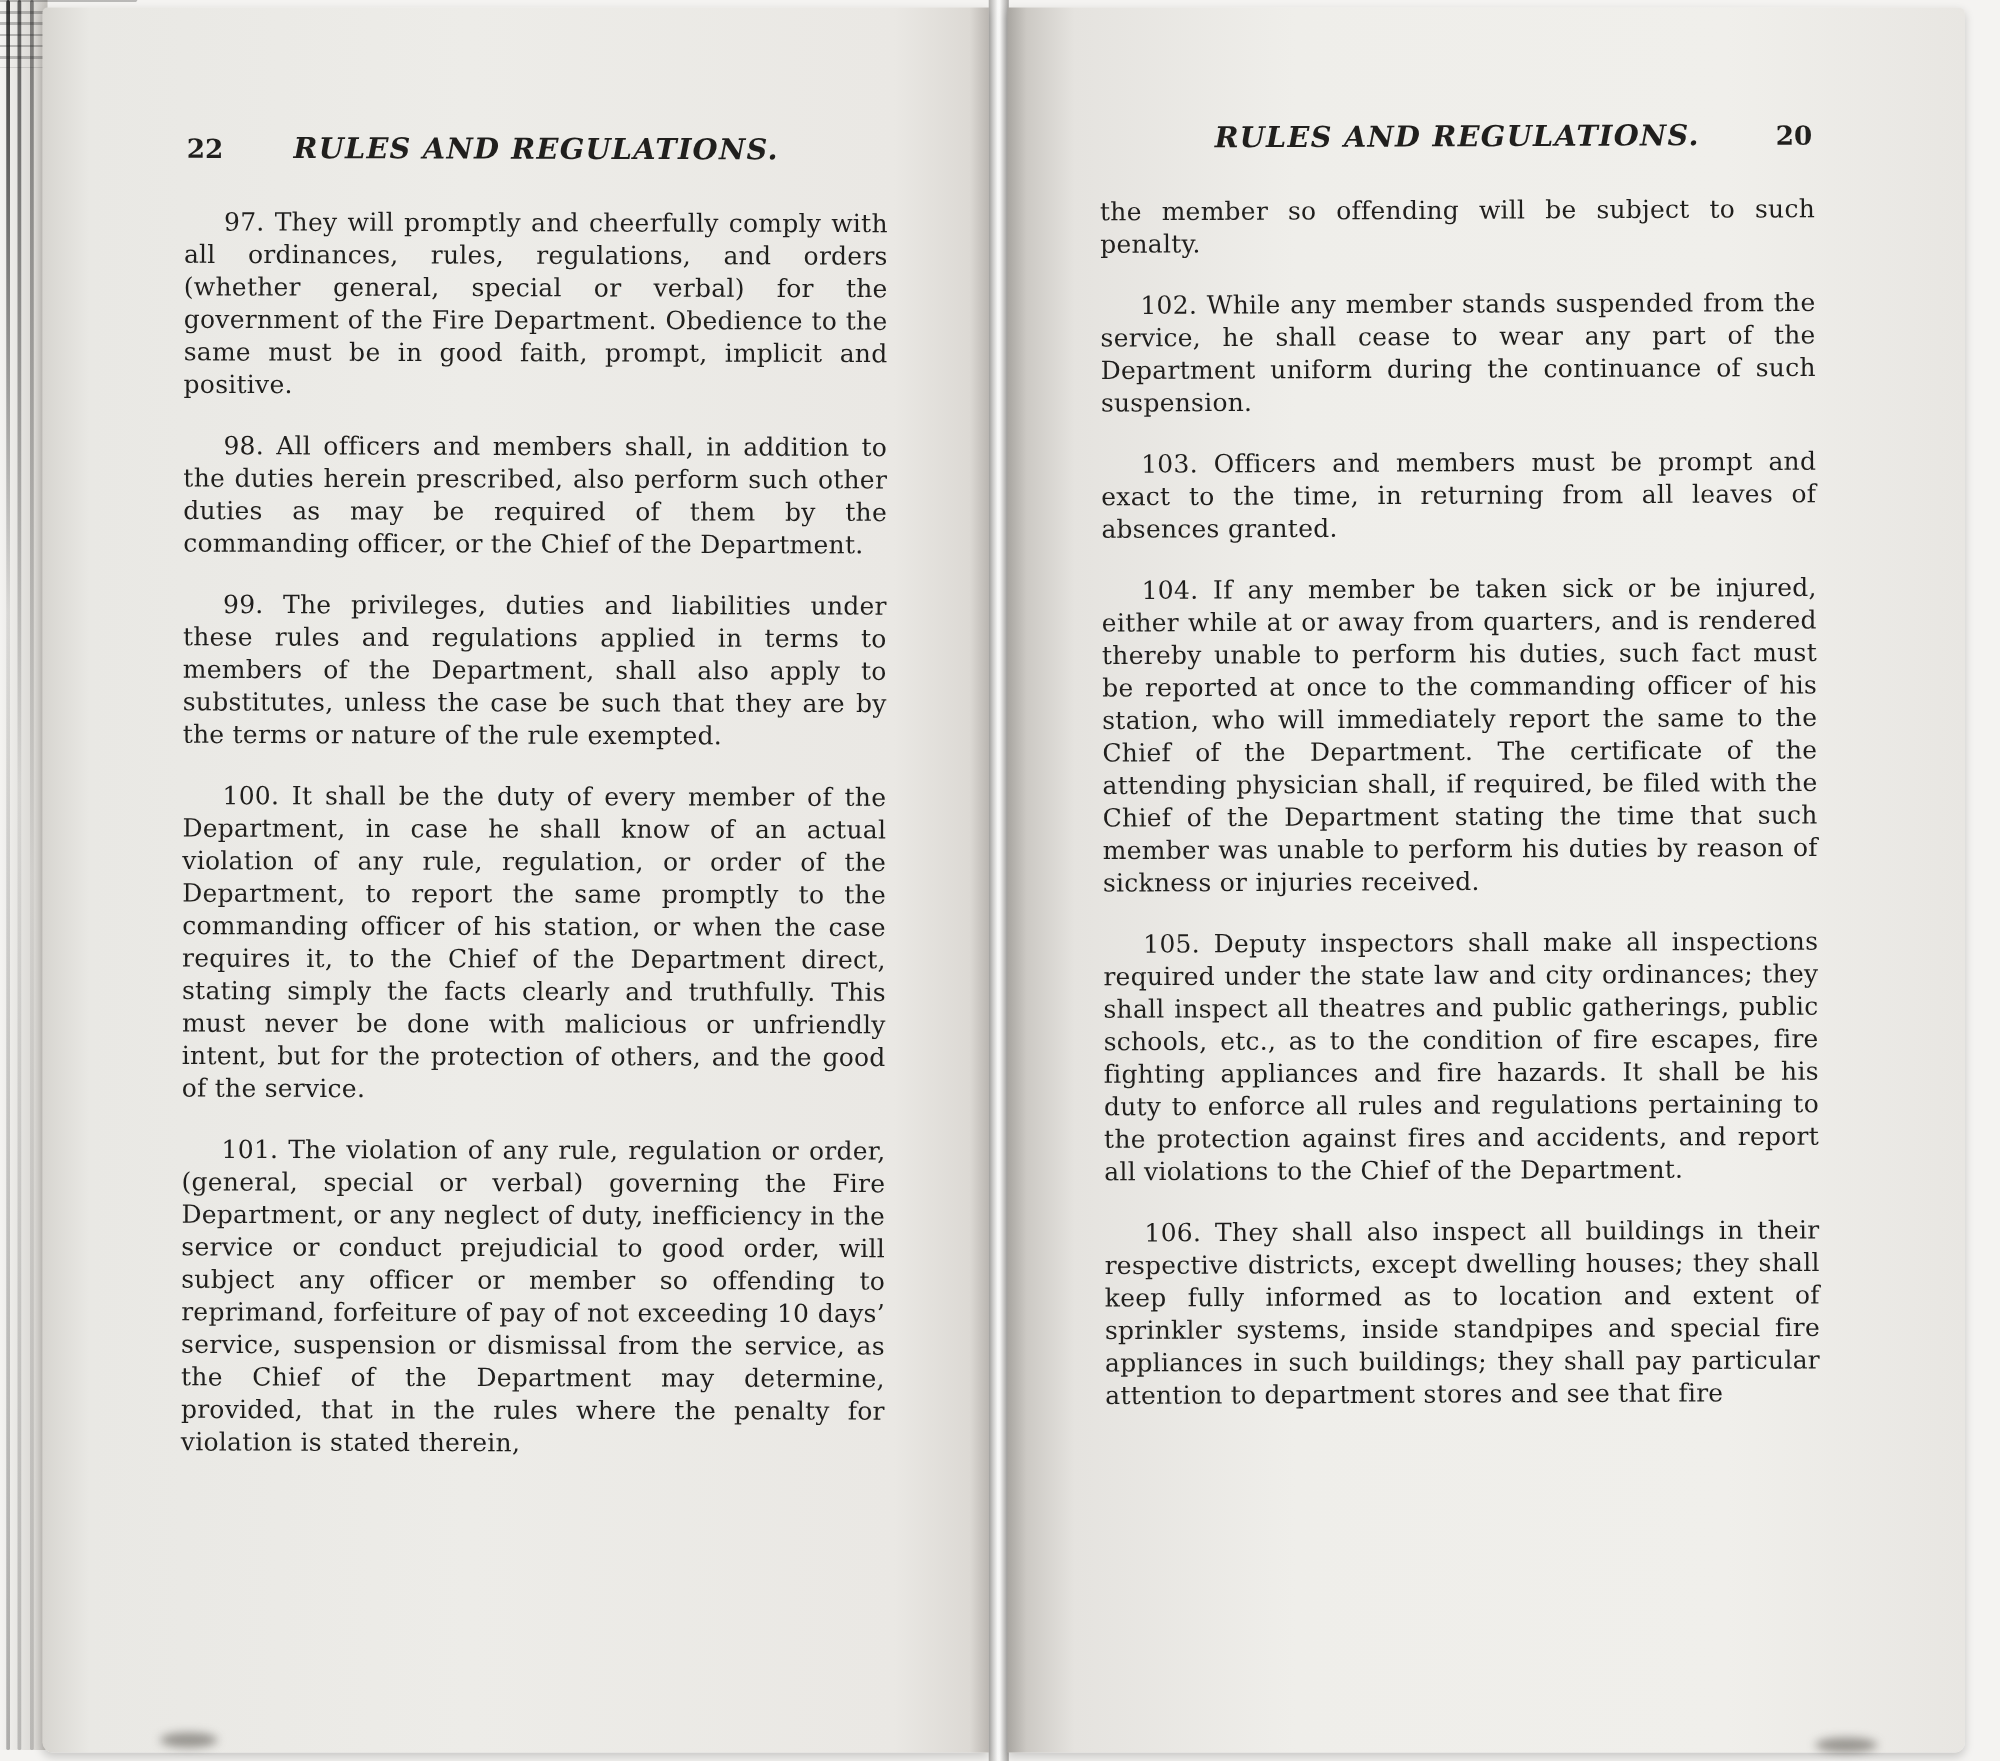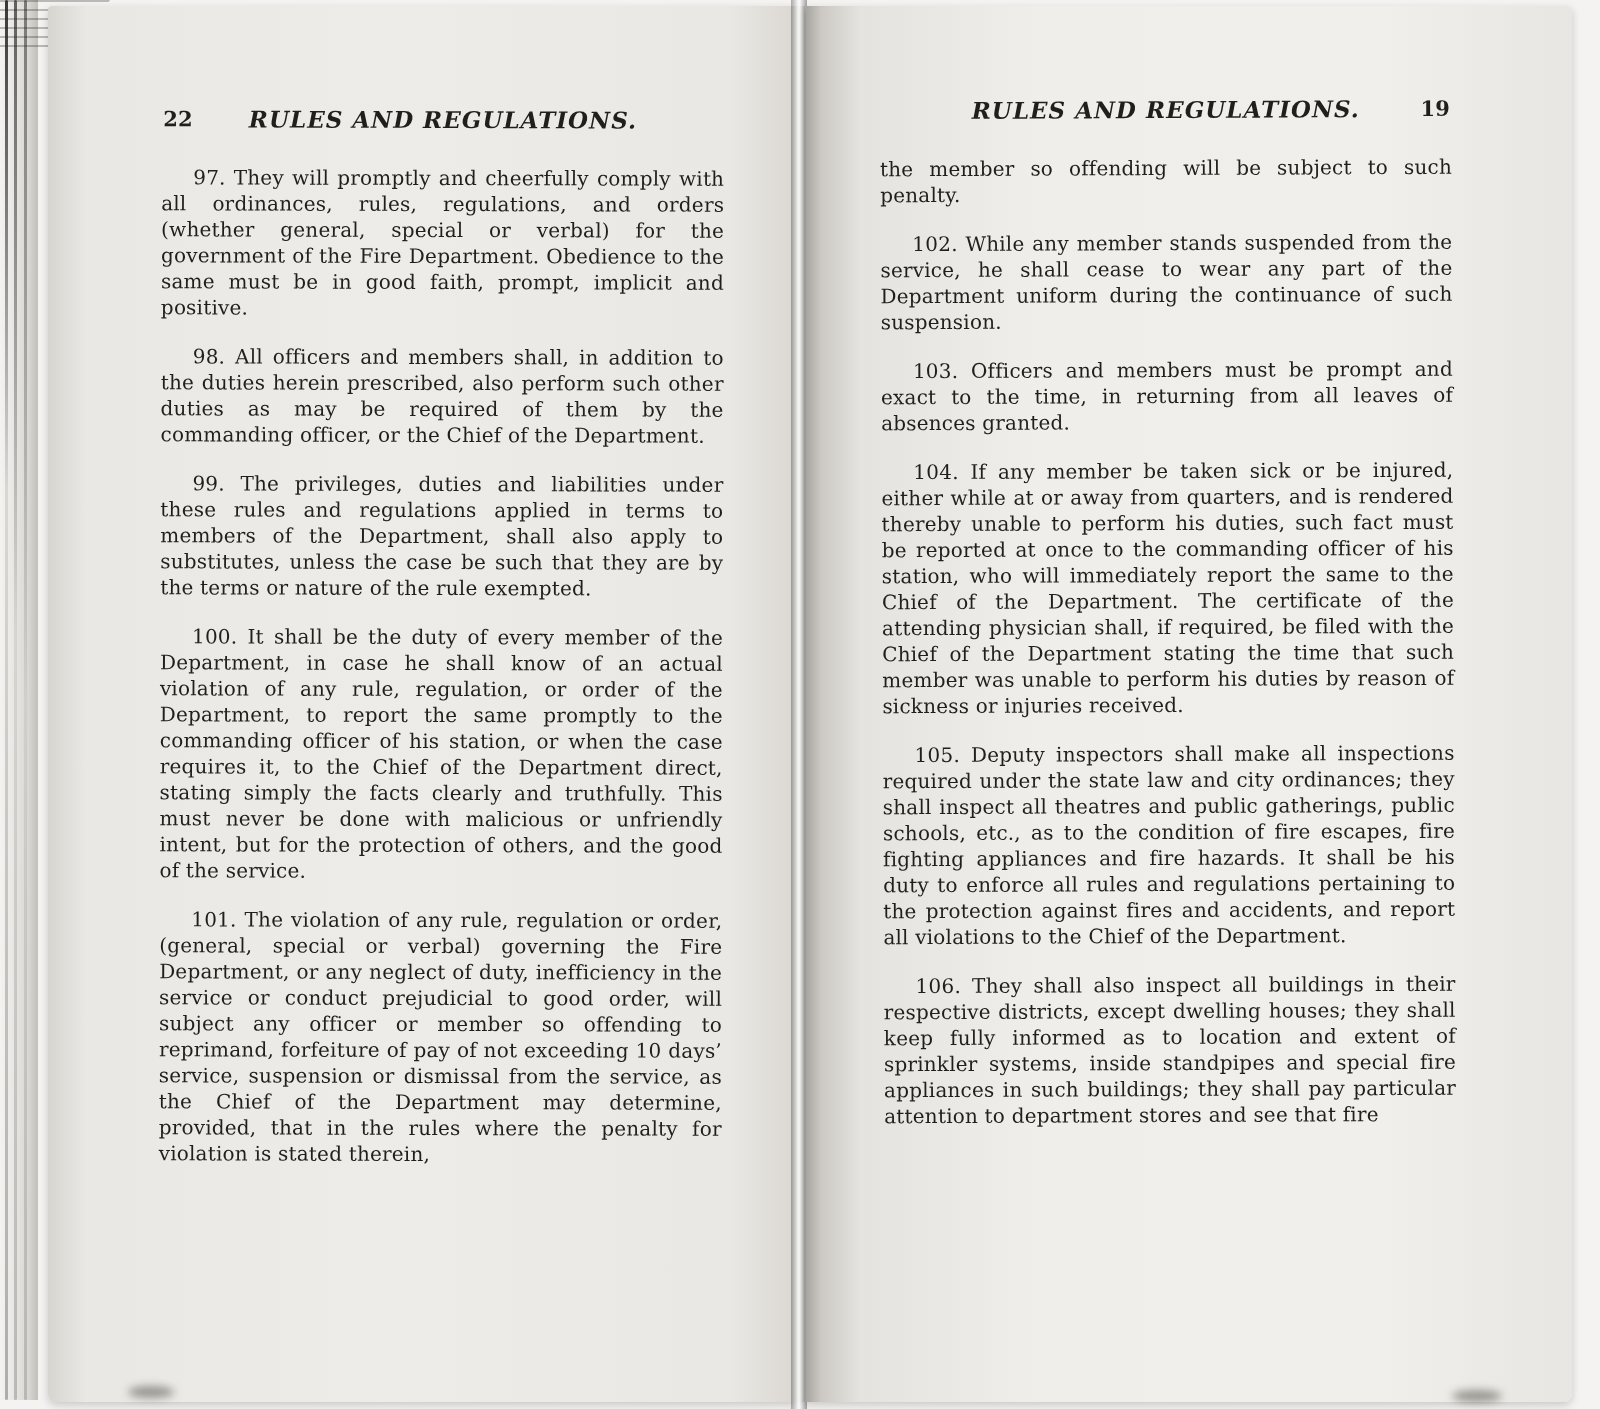--- a/index.html
+++ b/index.html
@@ -29,21 +29,21 @@
     background: repeating-linear-gradient(180deg,
       rgba(30,30,30,.55) 0 2px, rgba(240,240,238,0) 2px 9px);
     transform: skewX(-35deg); transform-origin: top left;
   }
 
   .page {
     position: absolute; top: 6px; height: 1396px;
     box-shadow: 0 3px 8px rgba(0,0,0,.18);
   }
   .page.left {
-    left: 48px; width: 757px;
+    left: 34px; width: 757px;
     border-radius: 4px 0 0 8px;
     background: linear-gradient(90deg, #d7d5d0 0%, #e9e8e4 5%, #edece8 45%, #eae8e4 90%, #dcd9d4 98%, #bab6b1 100%);
   }
   .page.right {
     left: 806px; width: 766px;
     border-radius: 0 5px 8px 0;
     background: linear-gradient(90deg, #a8a5a0 0%, #ccc9c4 2%, #e5e3df 7%, #efeeea 30%, #f0efeb 75%, #e8e6e2 100%);
   }
   .gutter {
     position: absolute; left: 791px; top: 0; width: 16px; height: 1409px;
@@ -113,21 +113,21 @@
       </div>
     </div>
   </div>
 
   <div class="gutter"></div>
 
   <div class="page right">
     <div class="content">
       <div class="page-header">
         <span class="page-title">RULES AND REGULATIONS.</span>
-        <span class="page-num">19</span>
+        <span class="page-num">20</span>
       </div>
       <div class="body-text">
         <p class="continuation">the member so offending will be subject to such penalty.</p>
         <p>102. While any member stands suspended from the service, he shall cease to wear any part of the Department uniform during the continuance of such suspension.</p>
         <p>103. Officers and members must be prompt and exact to the time, in returning from all leaves of absences granted.</p>
         <p>104. If any member be taken sick or be injured, either while at or away from quarters, and is rendered thereby unable to perform his duties, such fact must be reported at once to the commanding officer of his station, who will immediately report the same to the Chief of the Department. The certificate of the attending physician shall, if required, be filed with the Chief of the Department stating the time that such member was unable to perform his duties by reason of sickness or injuries received.</p>
         <p>105. Deputy inspectors shall make all inspections required under the state law and city ordinances; they shall inspect all theatres and public gatherings, public schools, etc., as to the condition of fire escapes, fire fighting appliances and fire hazards. It shall be his duty to enforce all rules and regulations pertaining to the protection against fires and accidents, and report all violations to the Chief of the Department.</p>
         <p>106. They shall also inspect all buildings in their respective districts, except dwelling houses; they shall keep fully informed as to location and extent of sprinkler systems, inside standpipes and special fire appliances in such buildings; they shall pay particular attention to department stores and see that fire</p>
       </div>
     </div>

